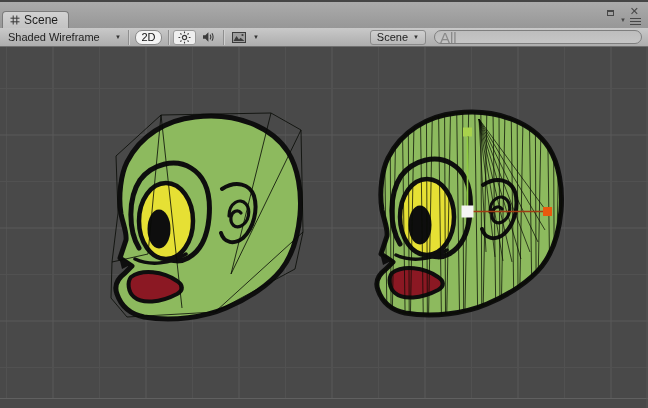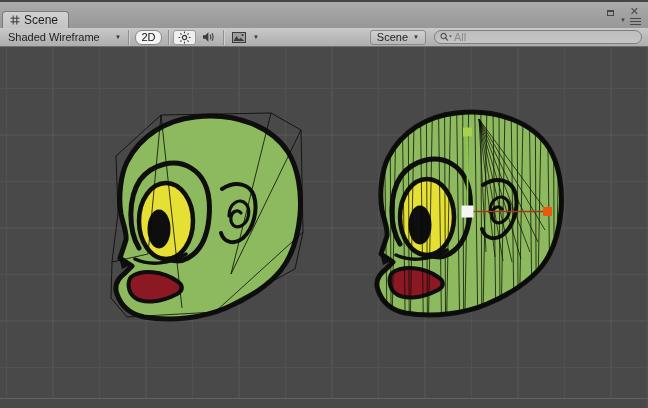--- a/index.html
+++ b/index.html
@@ -53,21 +53,21 @@
     background:linear-gradient(#d0d0d0,#b8b8b8);border:1px solid #8a8a8a;border-radius:3px;margin-right:8px;color:#1d1d1d;
   }
   .search{
     position:relative;width:208px;height:14px;margin-right:3px;
     background:linear-gradient(#bdbdbd,#c6c6c6);
     border:1px solid #7e7e7e;border-radius:8px;
     display:flex;align-items:center;padding:0 6px 0 4px;gap:1px;
   }
   .search input{
     flex:1;border:none;background:transparent;outline:none;
-    font-family:"Liberation Sans","DejaVu Sans",sans-serif;font-size:11px;color:#3a3a3a;padding:0;height:12px;
+    font-family:"Liberation Sans","DejaVu Sans",sans-serif;font-size:15px;color:#3a3a3a;padding:0;height:12px;
   }
   .search input::placeholder{color:#8a8a8a;opacity:1;}
   
   .viewport{
     position:absolute;top:47px;left:0;width:648px;height:361px;
     background:#494949;
   }
   .viewport svg{display:block;}
 </style>
 </head>

